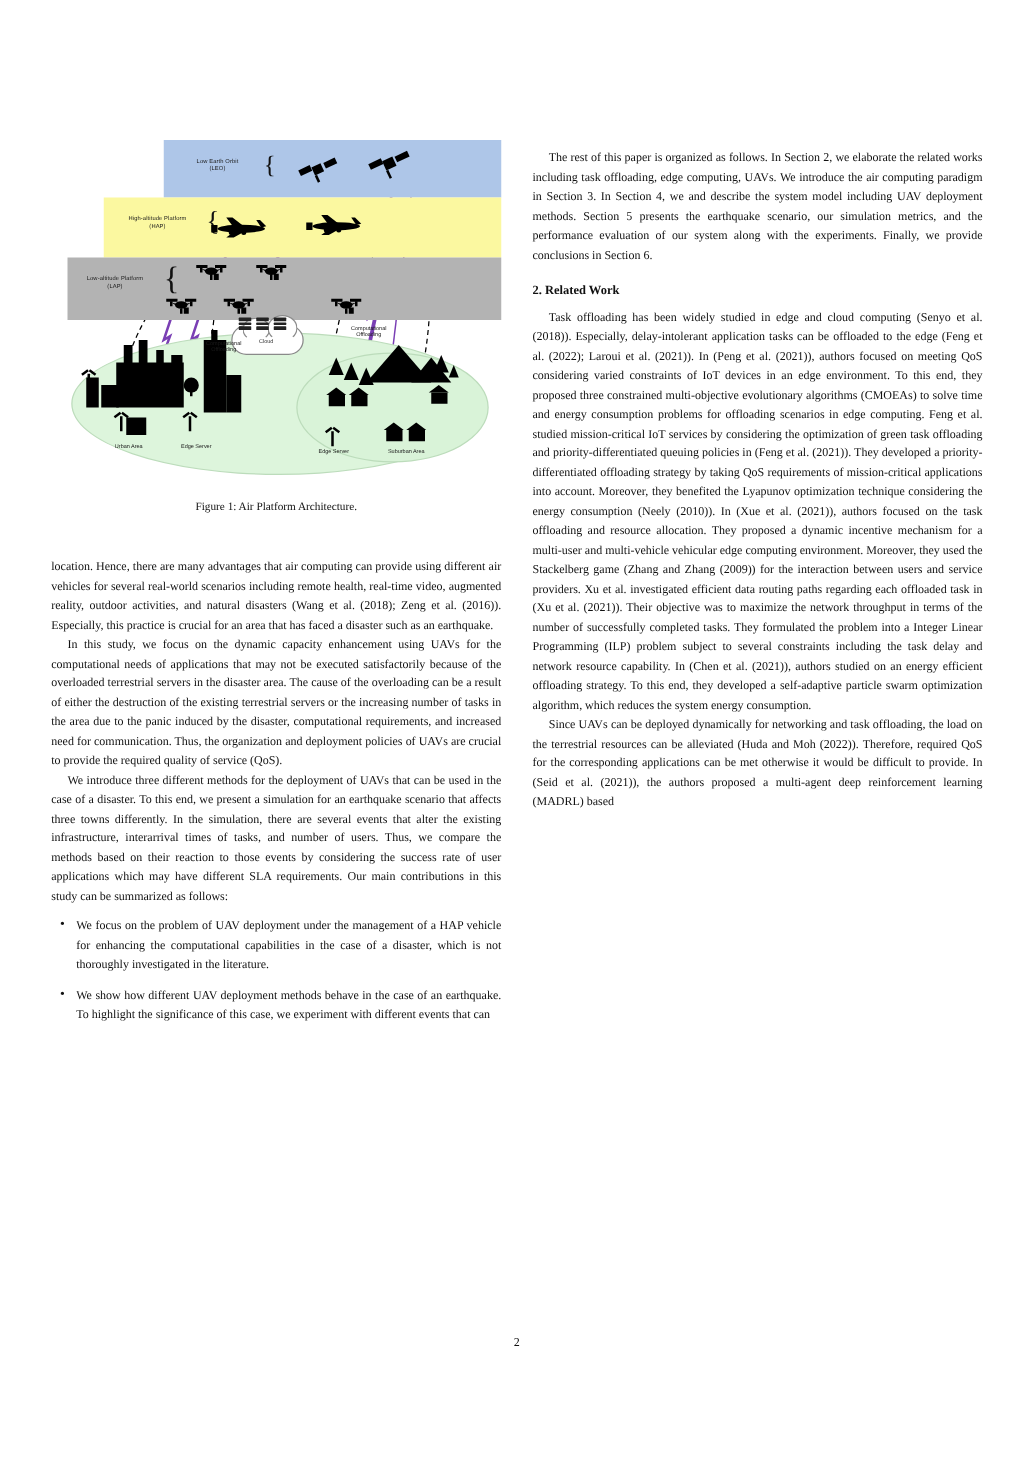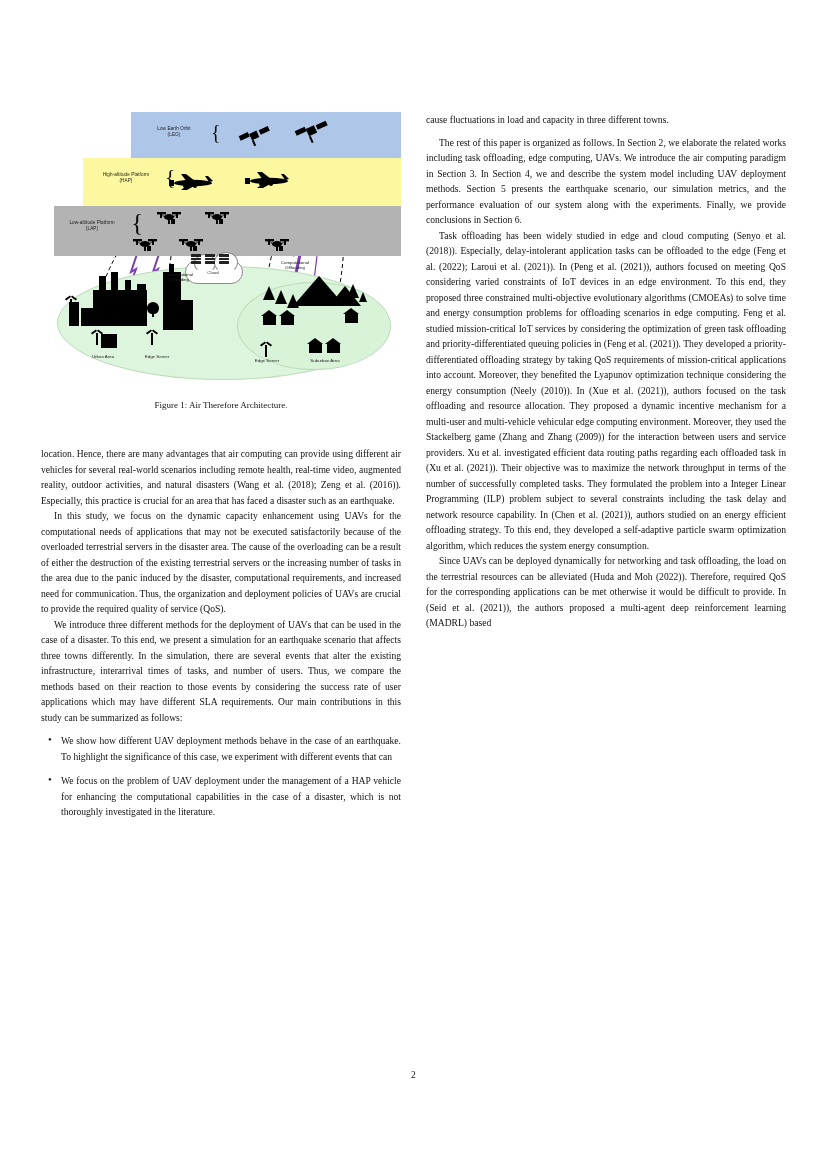--- a/index.html
+++ b/index.html
@@ -511,35 +511,35 @@
         <span>Offloading</span>
       </div>
       <div class="annot" style="left:32px;top:250px;width:60px;">Urban Area</div>
       <div class="annot" style="left:86px;top:250px;width:60px;">Edge Server</div>
       <div class="annot" style="left:196px;top:254px;width:60px;">Edge Server</div>
       <div class="annot" style="left:252px;top:254px;width:64px;">Suburban Area</div>
 
     </div>
   </div>
 
-  <div class="figure-caption">Figure 1: Air Therefore Architecture.</div>
+  <div class="figure-caption">Figure 1: Air Platform Architecture.</div>
 
   <div class="col col-left">
     <p class="noindent">location. Hence, there are many advantages that air computing can provide using different air vehicles for several real-world scenarios including remote health, real-time video, augmented reality, outdoor activities, and natural disasters (Wang et al. (2018); Zeng et al. (2016)). Especially, this practice is crucial for an area that has faced a disaster such as an earthquake.</p>
     <p>In this study, we focus on the dynamic capacity enhancement using UAVs for the computational needs of applications that may not be executed satisfactorily because of the overloaded terrestrial servers in the disaster area. The cause of the overloading can be a result of either the destruction of the existing terrestrial servers or the increasing number of tasks in the area due to the panic induced by the disaster, computational requirements, and increased need for communication. Thus, the organization and deployment policies of UAVs are crucial to provide the required quality of service (QoS).</p>
     <p>We introduce three different methods for the deployment of UAVs that can be used in the case of a disaster. To this end, we present a simulation for an earthquake scenario that affects three towns differently. In the simulation, there are several events that alter the existing infrastructure, interarrival times of tasks, and number of users. Thus, we compare the methods based on their reaction to those events by considering the success rate of user applications which may have different SLA requirements. Our main contributions in this study can be summarized as follows:</p>
     <ul class="bullets">
+      <li>We focus on the problem of UAV deployment under the management of a HAP vehicle for enhancing the computational capabilities in the case of a disaster, which is not thoroughly investigated in the literature.</li>
       <li>We show how different UAV deployment methods behave in the case of an earthquake. To highlight the significance of this case, we experiment with different events that can</li>
-      <li>We focus on the problem of UAV deployment under the management of a HAP vehicle for enhancing the computational capabilities in the case of a disaster, which is not thoroughly investigated in the literature.</li>
     </ul>
   </div>
 
   <div class="col col-right">
-    <p class="noindent">cause fluctuations in load and capacity in three different towns.</p>
     <div class="spacer-sm"></div>
     <p>The rest of this paper is organized as follows. In Section 2, we elaborate the related works including task offloading, edge computing, UAVs. We introduce the air computing paradigm in Section 3. In Section 4, we and describe the system model including UAV deployment methods. Section 5 presents the earthquake scenario, our simulation metrics, and the performance evaluation of our system along with the experiments. Finally, we provide conclusions in Section 6.</p>
+    <h2 class="section-head">2.  Related Work</h2>
     <p>Task offloading has been widely studied in edge and cloud computing (Senyo et al. (2018)). Especially, delay-intolerant application tasks can be offloaded to the edge (Feng et al. (2022); Laroui et al. (2021)). In (Peng et al. (2021)), authors focused on meeting QoS considering varied constraints of IoT devices in an edge environment. To this end, they proposed three constrained multi-objective evolutionary algorithms (CMOEAs) to solve time and energy consumption problems for offloading scenarios in edge computing. Feng et al. studied mission-critical IoT services by considering the optimization of green task offloading and priority-differentiated queuing policies in (Feng et al. (2021)). They developed a priority-differentiated offloading strategy by taking QoS requirements of mission-critical applications into account. Moreover, they benefited the Lyapunov optimization technique considering the energy consumption (Neely (2010)). In (Xue et al. (2021)), authors focused on the task offloading and resource allocation. They proposed a dynamic incentive mechanism for a multi-user and multi-vehicle vehicular edge computing environment. Moreover, they used the Stackelberg game (Zhang and Zhang (2009)) for the interaction between users and service providers. Xu et al. investigated efficient data routing paths regarding each offloaded task in (Xu et al. (2021)). Their objective was to maximize the network throughput in terms of the number of successfully completed tasks. They formulated the problem into a Integer Linear Programming (ILP) problem subject to several constraints including the task delay and network resource capability. In (Chen et al. (2021)), authors studied on an energy efficient offloading strategy. To this end, they developed a self-adaptive particle swarm optimization algorithm, which reduces the system energy consumption.</p>
     <p>Since UAVs can be deployed dynamically for networking and task offloading, the load on the terrestrial resources can be alleviated (Huda and Moh (2022)). Therefore, required QoS for the corresponding applications can be met otherwise it would be difficult to provide. In (Seid et al. (2021)), the authors proposed a multi-agent deep reinforcement learning (MADRL) based</p>
   </div>
 
   <div class="page-number">2</div>
 
 </div>
 
 </body></html>

